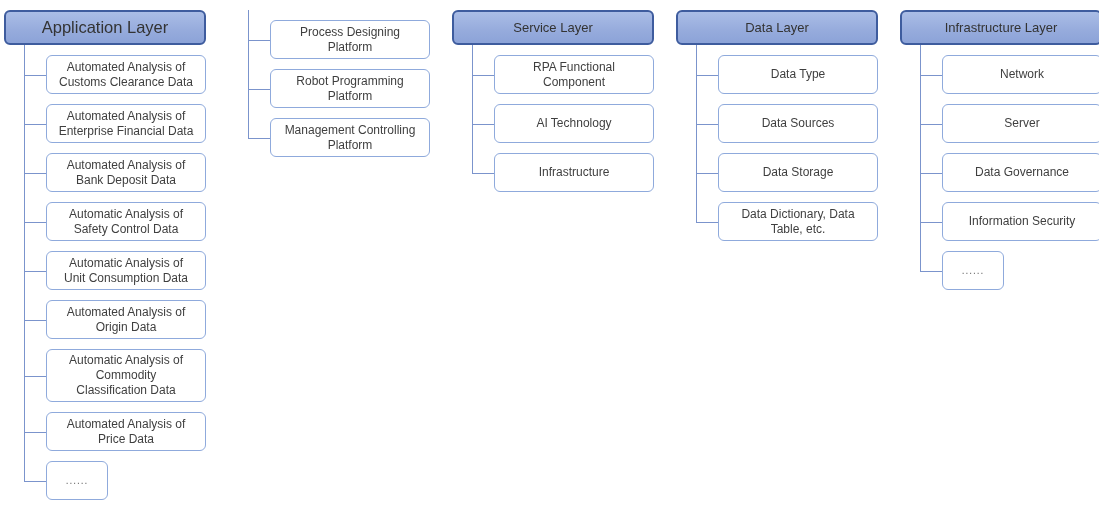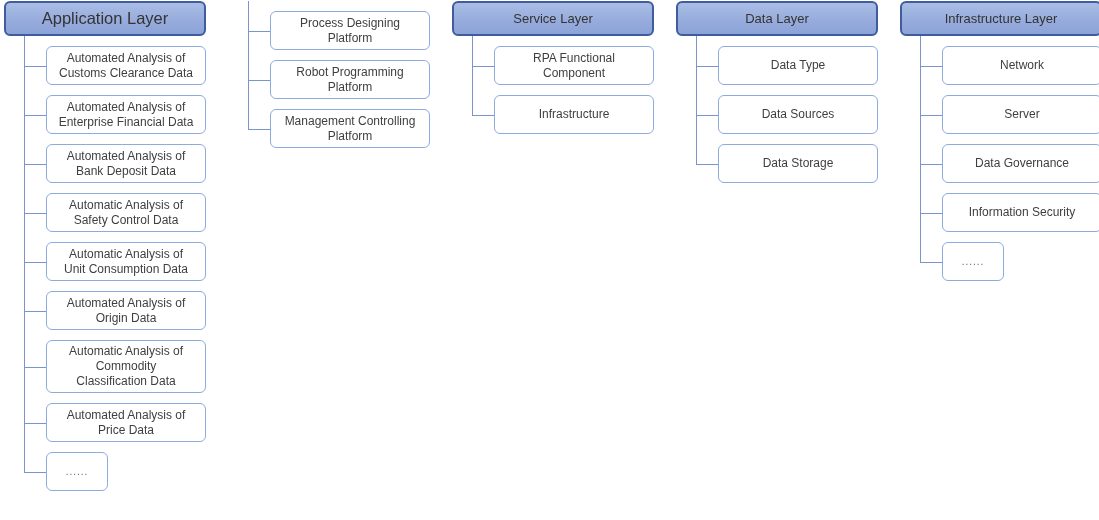--- a/index.html
+++ b/index.html
@@ -8,21 +8,21 @@
     background: #ffffff;
     font-family: "Liberation Sans", sans-serif;
   }
   body {
     width: 1099px;
     height: 520px;
     overflow: hidden;
   }
   .diagram {
     display: flex;
-    padding: 1px 0 0 4px;
+    padding: 10px 0 0 4px;
     gap: 22px;
   }
   .column {
     flex: 0 0 202px;
     width: 202px;
   }
   .header-box {
     height: 35px;
     box-sizing: border-box;
     border: 2px solid #3e5c9e;
@@ -167,37 +167,44 @@
   </div>
 
   <div class="column">
     <div class="header-box">Service Layer</div>
     <div class="children">
       <div class="row">
           <div class="box">RPA Functional
 Component</div>
         </div>
       <div class="row">
+          <div class="box">AI Technology</div>
+        </div>
+      <div class="row">
           <div class="box">Infrastructure</div>
         </div>
     </div>
   </div>
 
   <div class="column">
     <div class="header-box">Data Layer</div>
     <div class="children">
       <div class="row">
           <div class="box">Data Type</div>
         </div>
       <div class="row">
           <div class="box">Data Sources</div>
         </div>
       <div class="row">
           <div class="box">Data Storage</div>
         </div>
+      <div class="row">
+          <div class="box">Data Dictionary, Data
+Table, etc.</div>
+        </div>
     </div>
   </div>
 
   <div class="column">
     <div class="header-box">Infrastructure Layer</div>
     <div class="children">
       <div class="row">
           <div class="box">Network</div>
         </div>
       <div class="row">

